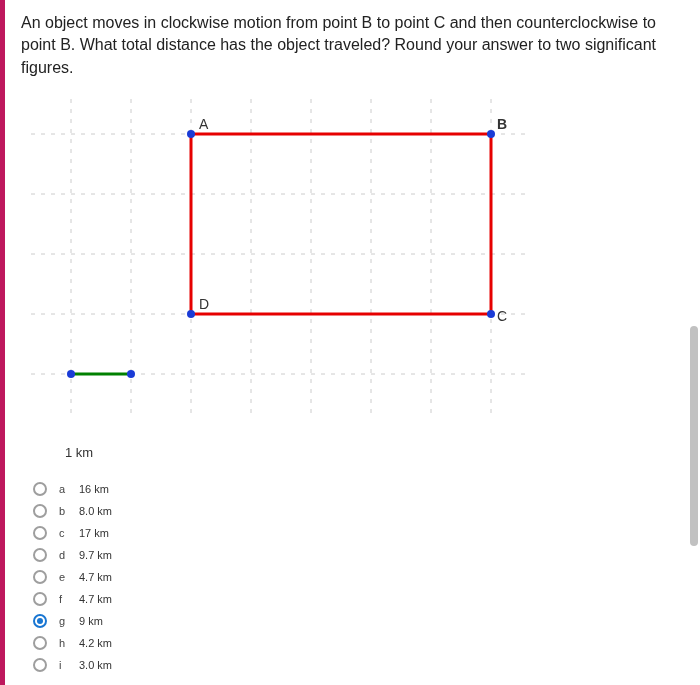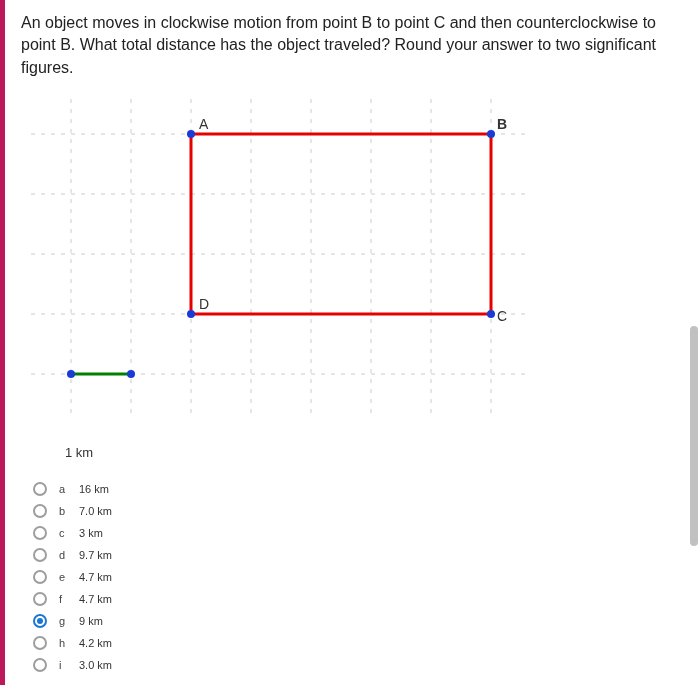--- a/index.html
+++ b/index.html
@@ -140,26 +140,26 @@
 
   <div class="choices" id="choices">
       <div class="choice-row">
         <div class="radio"></div>
         <span class="choice-letter">a</span>
         <span class="choice-text">16 km</span>
       </div>
       <div class="choice-row">
         <div class="radio"></div>
         <span class="choice-letter">b</span>
-        <span class="choice-text">7.0 km</span>
+        <span class="choice-text">8.0 km</span>
       </div>
       <div class="choice-row">
         <div class="radio"></div>
         <span class="choice-letter">c</span>
-        <span class="choice-text">3 km</span>
+        <span class="choice-text">17 km</span>
       </div>
       <div class="choice-row">
         <div class="radio"></div>
         <span class="choice-letter">d</span>
         <span class="choice-text">9.7 km</span>
       </div>
       <div class="choice-row">
         <div class="radio"></div>
         <span class="choice-letter">e</span>
         <span class="choice-text">4.7 km</span>

